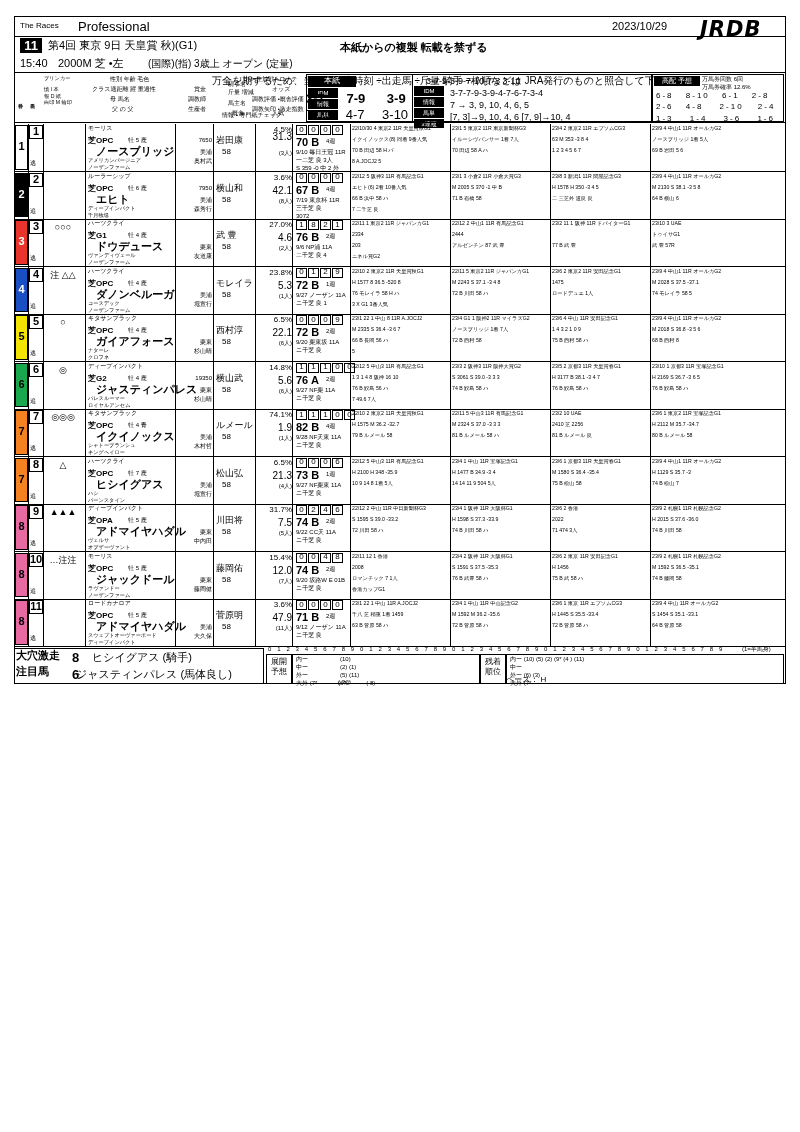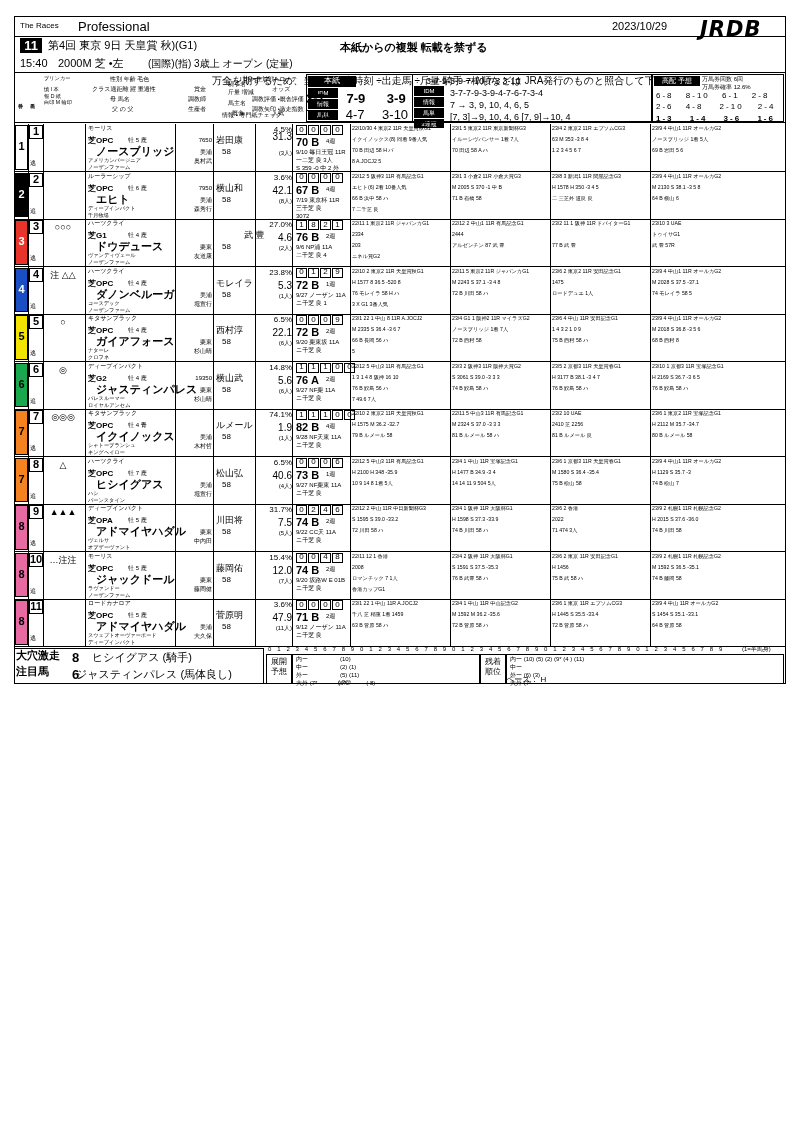--- a/index.html
+++ b/index.html
@@ -88,21 +88,21 @@
       <span style="margin-left:8px">8-10</span>
       <span style="margin-left:8px">6-1</span>
       <span style="margin-left:8px">2-8</span>
     </div>
     <div class="t8" style="letter-spacing:2px;margin-top:3px;">
       <span>2-6</span>
       <span style="margin-left:8px">4-8</span>
       <span style="margin-left:12px">2-10</span>
       <span style="margin-left:10px">2-4</span>
     </div>
-    <div class="t8" style="letter-spacing:2px;margin-top:3px;font-weight:bold;">
+    <div class="t8" style="letter-spacing:2px;margin-top:3px;">
       <span>1-3</span>
       <span style="margin-left:12px">1-4</span>
       <span style="margin-left:12px">3-6</span>
       <span style="margin-left:12px">1-6</span>
     </div>
   </div>
 
   <div class="abs" style="left:14px;top:74px;width:1px;height:608px;background:#000;"></div>
   <div class="abs" style="left:14px;top:122px;width:772px;height:1px;background:#000;"></div>
 
@@ -244,21 +244,21 @@
       <div class="abs t9 c" style="left:46px;top:223px;width:34px;">○○○</div>
       <div class="abs t6" style="left:88px;top:220px;">ハーツクライ</div>
       <div class="abs t8 b" style="left:88px;top:232px;">芝G1</div>
       <div class="abs t6" style="left:128px;top:232px;">牡 4 鹿</div>
       <div class="abs t11 b" style="left:96px;top:241px;">ドウデュース</div>
       <div class="abs t5" style="left:88px;top:253px;">ヴァンディヴェール</div>
       <div class="abs t5" style="left:88px;top:260px;">ノーザンファーム</div>
       <div class="abs t6 r" style="left:178px;top:232px;width:34px;"></div>
       <div class="abs t6 r" style="left:178px;top:244px;width:34px;">栗東</div>
       <div class="abs t6 r" style="left:178px;top:253px;width:34px;">友道康</div>
-      <div class="abs t9" style="left:216px;top:231px;margin-left:28px;">武 豊</div>
+      <div class="abs t9" style="left:216px;top:231px;">武 豊</div>
       <div class="abs t8" style="left:222px;top:243px;">58</div>
       <div class="abs t8 r" style="left:258px;top:221px;width:34px;">27.0%</div>
       <div class="abs t10 r" style="left:258px;top:233px;width:34px;">4.6</div>
       <div class="abs t6 r" style="left:258px;top:245px;width:34px;">(2人)</div>
       <div class="abs ctr t8" style="left:296px;top:220px;width:11px;height:10px;border:1px solid #000;">1</div>
       <div class="abs ctr t8" style="left:308px;top:220px;width:11px;height:10px;border:1px solid #000;">8</div>
       <div class="abs ctr t8" style="left:320px;top:220px;width:11px;height:10px;border:1px solid #000;">2</div>
       <div class="abs ctr t8" style="left:332px;top:220px;width:11px;height:10px;border:1px solid #000;">1</div>
       <div class="abs t11 b" style="left:296px;top:232px;">76 B</div>
       <div class="abs t6" style="left:326px;top:233px;">2週</div>
@@ -524,21 +524,21 @@
       <div class="abs t6" style="left:128px;top:469.5px;">牡 7 鹿</div>
       <div class="abs t11 b" style="left:96px;top:478.5px;">ヒシイグアス</div>
       <div class="abs t5" style="left:88px;top:490.5px;">ハシ</div>
       <div class="abs t5" style="left:88px;top:497.5px;">バーンスタイン</div>
       <div class="abs t6 r" style="left:178px;top:469.5px;width:34px;"></div>
       <div class="abs t6 r" style="left:178px;top:481.5px;width:34px;">美浦</div>
       <div class="abs t6 r" style="left:178px;top:490.5px;width:34px;">堀宣行</div>
       <div class="abs t9" style="left:216px;top:468.5px;">松山弘</div>
       <div class="abs t8" style="left:222px;top:480.5px;">58</div>
       <div class="abs t8 r" style="left:258px;top:458.5px;width:34px;">6.5%</div>
-      <div class="abs t10 r" style="left:258px;top:470.5px;width:34px;">40.6</div>
+      <div class="abs t10 r" style="left:258px;top:470.5px;width:34px;">21.3</div>
       <div class="abs t6 r" style="left:258px;top:482.5px;width:34px;">(4人)</div>
       <div class="abs ctr t8" style="left:296px;top:457.5px;width:11px;height:10px;border:1px solid #000;">0</div>
       <div class="abs ctr t8" style="left:308px;top:457.5px;width:11px;height:10px;border:1px solid #000;">0</div>
       <div class="abs ctr t8" style="left:320px;top:457.5px;width:11px;height:10px;border:1px solid #000;">0</div>
       <div class="abs ctr t8" style="left:332px;top:457.5px;width:11px;height:10px;border:1px solid #000;">6</div>
       <div class="abs t11 b" style="left:296px;top:469.5px;">73 B</div>
       <div class="abs t6" style="left:326px;top:470.5px;">1週</div>
       <div class="abs t6" style="left:296px;top:481.5px;">9/27 NF栗東 11A</div>
       <div class="abs t6" style="left:296px;top:489.5px;">ニ千芝  良</div>
       <div class="abs t6" style="left:296px;top:497.5px;"></div>

